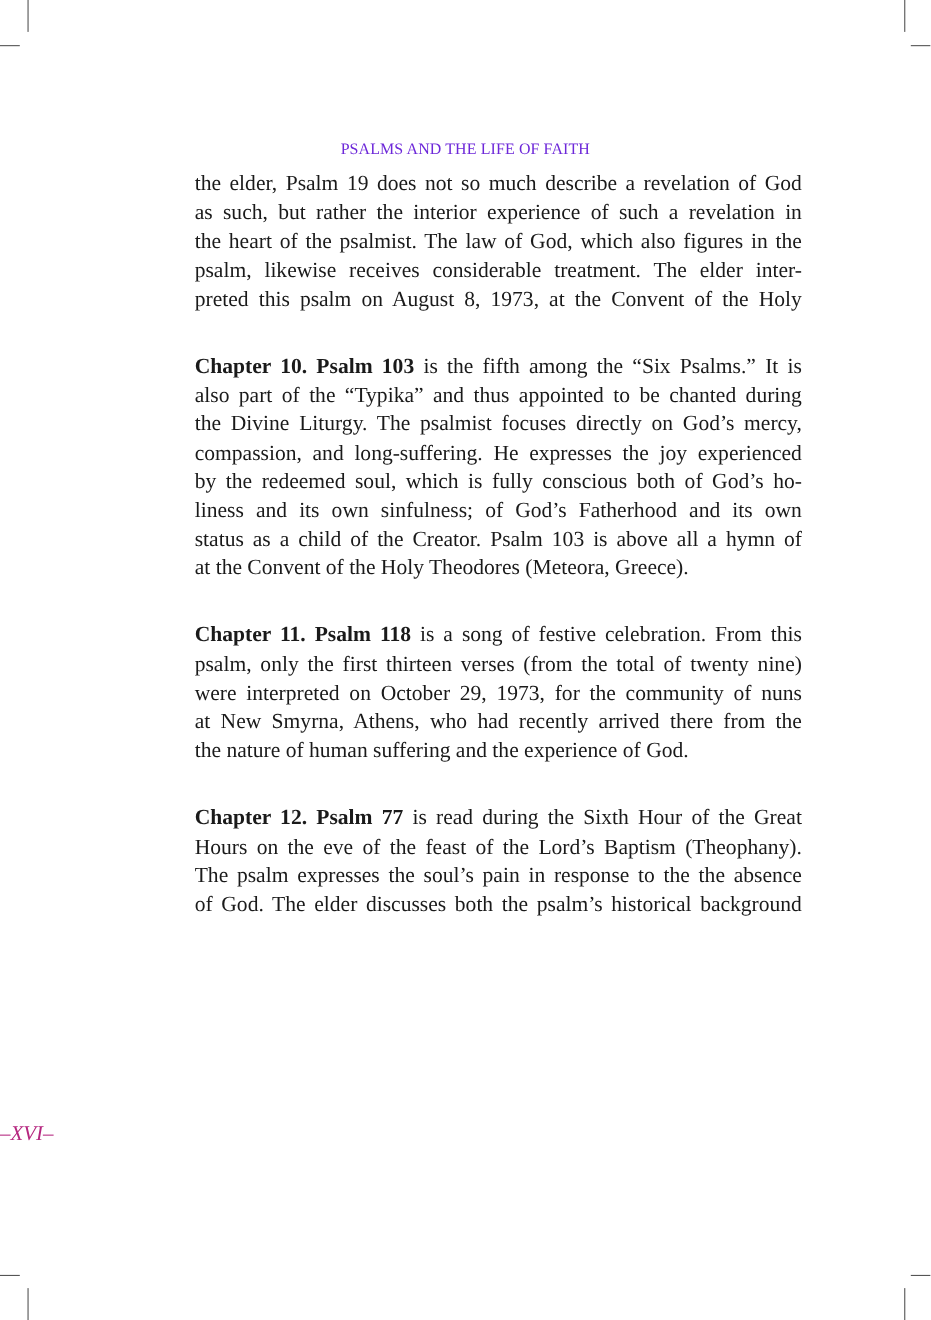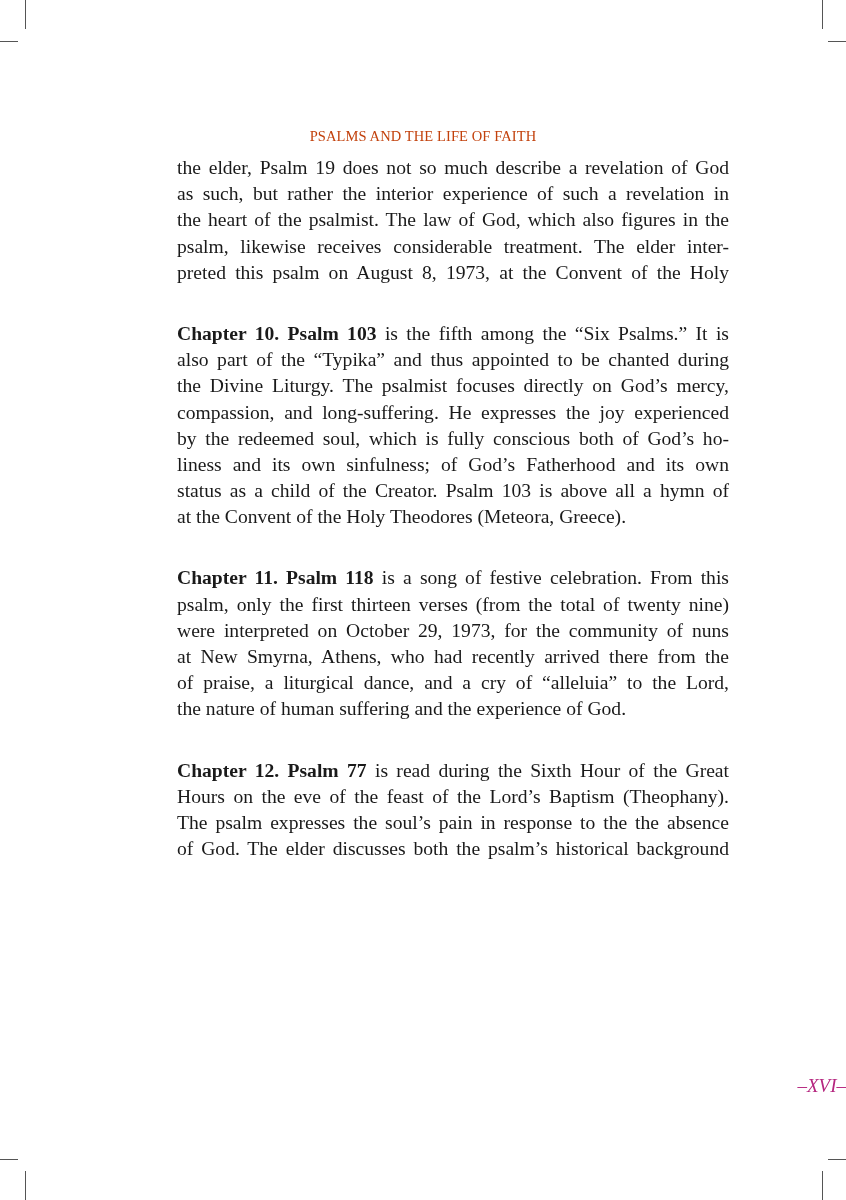--- a/index.html
+++ b/index.html
@@ -1,37 +1,37 @@
 <!DOCTYPE html>
 <html><head>
 <meta charset="utf-8">
 <style>
   html, body { margin: 0; padding: 0; background: #ffffff; }
   body { width: 846px; height: 1200px; position: relative; overflow: hidden; }
   .mark { position: absolute; background: #555; }
   .header {
     position: absolute; left: 0; width: 846px; top: 127px;
-    text-align: center; color: #c2410c;
+    text-align: center; color: #6d28d9;
     font-family: "Liberation Serif", serif; font-size: 14.5px; letter-spacing: 0.1px;
     line-height: 18px;
   }
   .body-text {
     position: absolute; left: 177px; width: 552px; top: 155px;
     font-family: "Liberation Serif", serif; font-size: 19.6px; color: #1a1a1a;
   }
   .para { margin: 0 0 35px 0; }
   .line {
     display: block; height: 26.2px; line-height: 26.2px;
     text-align: justify; text-align-last: justify; white-space: nowrap;
   }
   .line.last { text-align-last: left; }
   .para .line span.b { font-weight: bold; }
   .folio {
-    position: absolute; left: 0; width: 846px; top: 1075px;
-    text-align: right; color: #b5267f;
+    position: absolute; left: 0; width: 846px; top: 1020px;
+    text-align: left; color: #b5267f;
     font-family: "Liberation Serif", serif; font-style: italic; font-size: 19px;
   }
 </style>
 </head>
 <body>
 
 <div class="mark" style="left:25px;top:0;width:1px;height:29px;"></div>
 <div class="mark" style="left:0;top:41px;width:18px;height:1px;"></div>
 <div class="mark" style="left:822px;top:0;width:1px;height:29px;"></div>
 <div class="mark" style="left:828px;top:41px;width:18px;height:1px;"></div>
@@ -58,21 +58,20 @@
       <span class="line"><span>by the redeemed soul, which is fully conscious both of God’s ho-</span></span>
       <span class="line"><span>liness and its own sinfulness; of God’s Fatherhood and its own</span></span>
       <span class="line"><span>status as a child of the Creator. Psalm 103 is above all a hymn of</span></span>
       <span class="line last"><span>at the Convent of the Holy Theodores (Meteora, Greece).</span></span>
     </div>
     <div class="para">
       <span class="line"><span class="b">Chapter 11. Psalm 118</span><span> is a song of festive celebration. From this</span></span>
       <span class="line"><span>psalm, only the first thirteen verses (from the total of twenty nine)</span></span>
       <span class="line"><span>were interpreted on October 29, 1973, for the community of nuns</span></span>
       <span class="line"><span>at New Smyrna, Athens, who had recently arrived there from the</span></span>
-      <span class="line"><span>of praise, a liturgical dance, and a cry of “alleluia” to the Lord,</span></span>
       <span class="line last"><span>the nature of human suffering and the experience of God.</span></span>
     </div>
     <div class="para">
       <span class="line"><span class="b">Chapter 12. Psalm 77</span><span> is read during the Sixth Hour of the Great</span></span>
       <span class="line"><span>Hours on the eve of the feast of the Lord’s Baptism (Theophany).</span></span>
       <span class="line"><span>The psalm expresses the soul’s pain in response to the the absence</span></span>
       <span class="line"><span>of God. The elder discusses both the psalm’s historical background</span></span>
     </div>
   </div>
 

